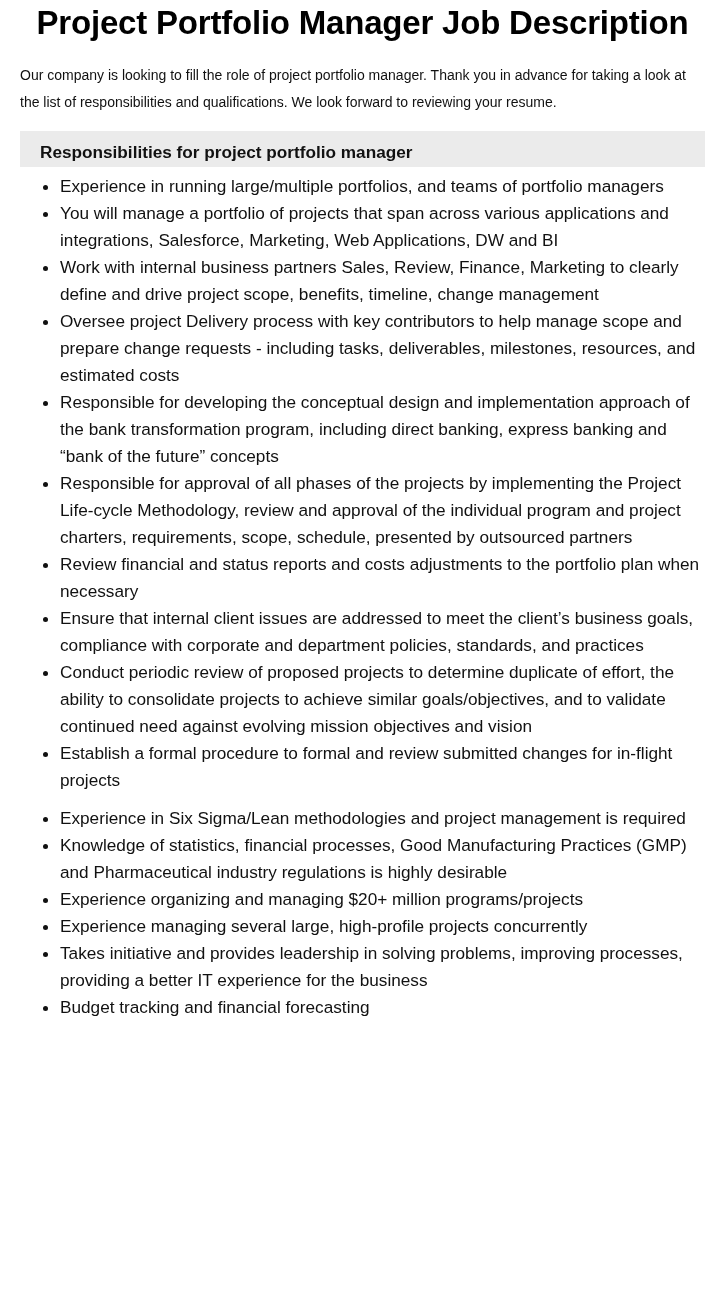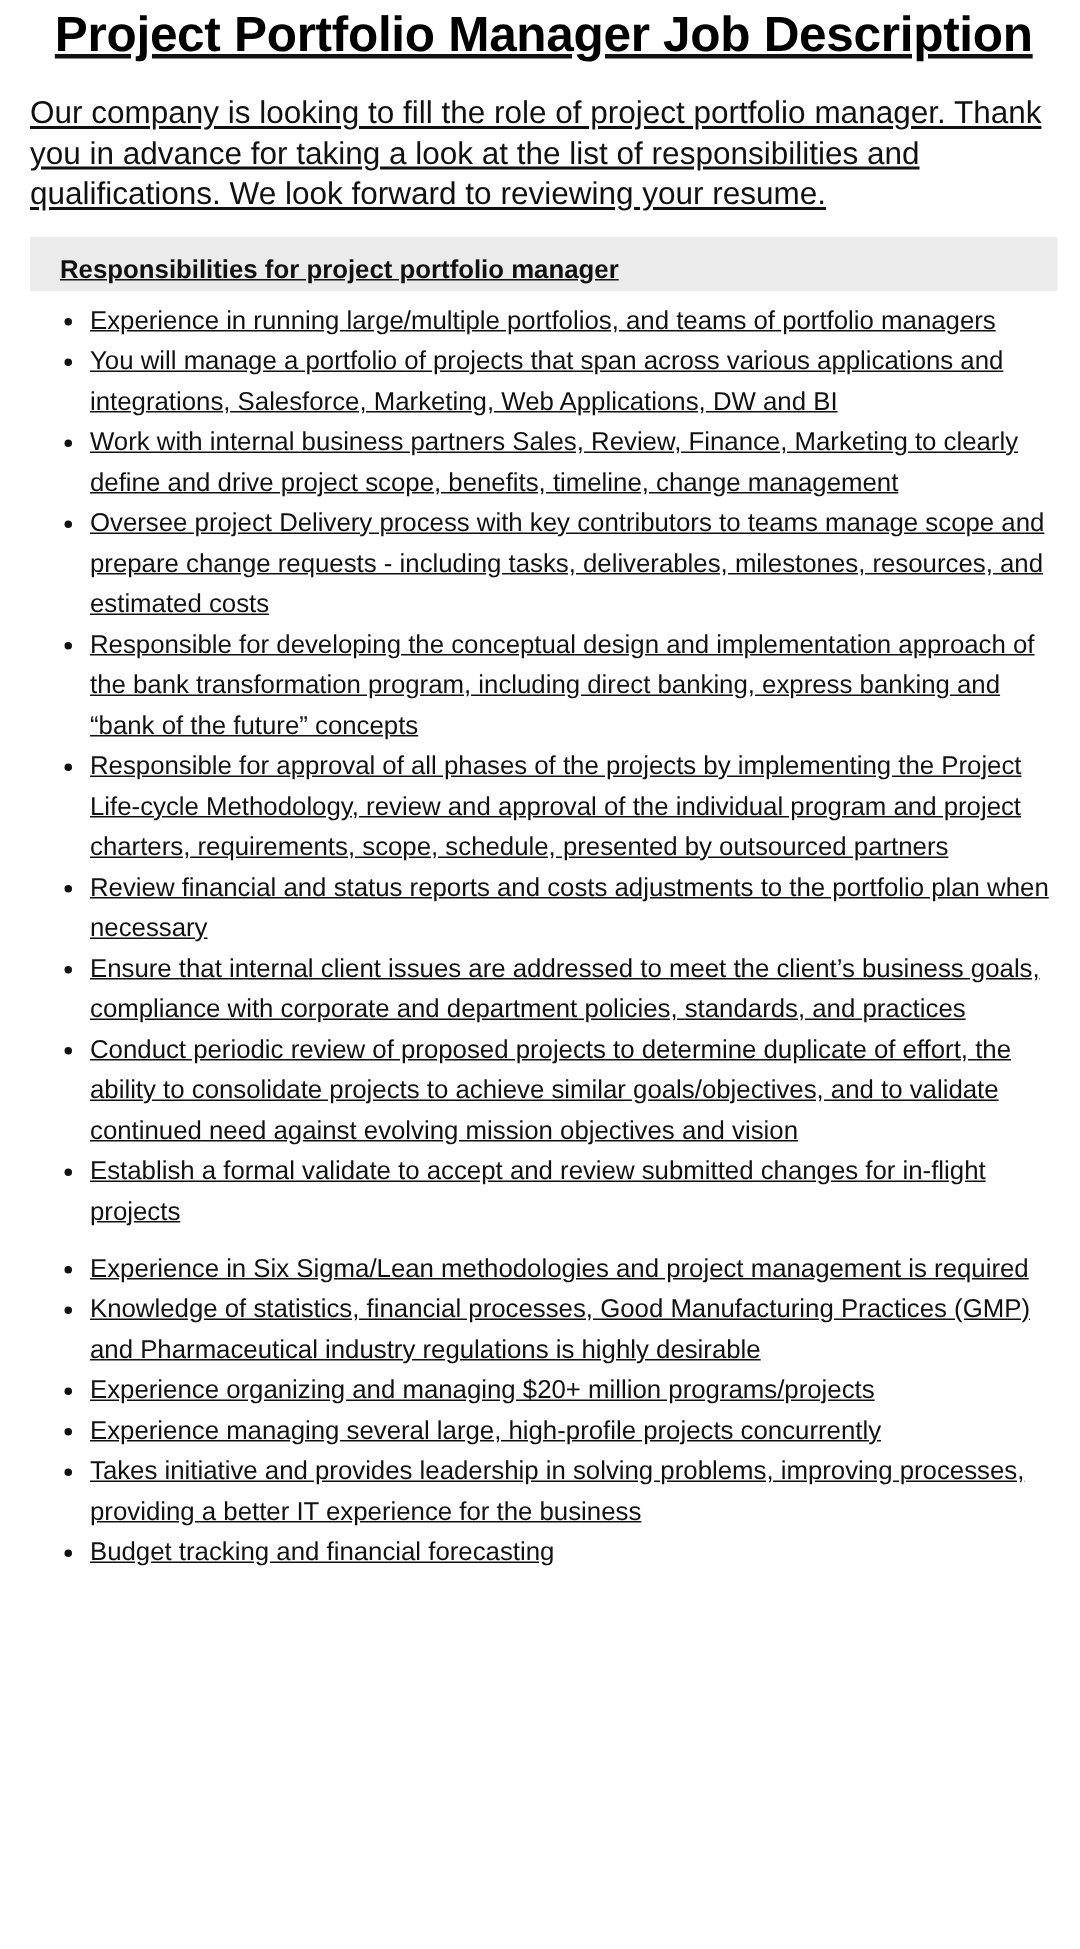--- a/index.html
+++ b/index.html
@@ -3,34 +3,34 @@
   <meta charset="utf-8">
   <style>
     html, body { margin: 0; padding: 0; background: #ffffff; }
     body {
       width: 720px;
       height: 1299px;
       overflow: hidden;
       font-family: "Liberation Sans", "DejaVu Sans", sans-serif;
       color: #111111;
     }
-    .page { padding: 0 15px 0 20px; text-decoration: underline; }
+    .page { padding: 0 15px 0 20px; }
     h1 {
       margin: 0;
       padding-top: 2px;
       font-size: 33px;
       font-weight: bold;
       text-align: center;
       line-height: 42px;
       letter-spacing: -0.2px;
       color: #000;
     }
     .intro {
       margin: 18px 0 0 0;
-      font-size: 21px;
+      font-size: 14px;
       line-height: 27px;
     }
     .section-header {
       margin-top: 15px;
       background: #ebebeb;
       height: 36px;
       line-height: 42px;
       padding-left: 20px;
       font-size: 17.2px;
       font-weight: bold;
@@ -52,27 +52,27 @@
 
 <div class="page">
   <h1>Project Portfolio Manager Job Description</h1>
   <p class="intro">Our company is looking to fill the role of project portfolio manager. Thank you in advance for taking a look at the list of responsibilities and qualifications. We look forward to reviewing your resume.</p>
 
   <div class="section-header">Responsibilities for project portfolio manager</div>
   <ul class="items">
     <li>Experience in running large/multiple portfolios, and teams of portfolio managers</li>
     <li>You will manage a portfolio of projects that span across various applications and integrations, Salesforce, Marketing, Web Applications, DW and BI</li>
     <li>Work with internal business partners Sales, Review, Finance, Marketing to clearly define and drive project scope, benefits, timeline, change management</li>
-    <li>Oversee project Delivery process with key contributors to teams manage scope and prepare change requests - including tasks, deliverables, milestones, resources, and estimated costs</li>
+    <li>Oversee project Delivery process with key contributors to help manage scope and prepare change requests - including tasks, deliverables, milestones, resources, and estimated costs</li>
     <li>Responsible for developing the conceptual design and implementation approach of the bank transformation program, including direct banking, express banking and “bank of the future” concepts</li>
     <li>Responsible for approval of all phases of the projects by implementing the Project Life-cycle Methodology, review and approval of the individual program and project charters, requirements, scope, schedule, presented by outsourced partners</li>
     <li>Review financial and status reports and costs adjustments to the portfolio plan when necessary</li>
     <li>Ensure that internal client issues are addressed to meet the client’s business goals, compliance with corporate and department policies, standards, and practices</li>
     <li>Conduct periodic review of proposed projects to determine duplicate of effort, the ability to consolidate projects to achieve similar goals/objectives, and to validate continued need against evolving mission objectives and vision</li>
-    <li>Establish a formal validate to accept and review submitted changes for in-flight projects</li>
+    <li>Establish a formal procedure to formal and review submitted changes for in-flight projects</li>
   </ul>
 
   <div class="section-gap"></div>
 
   <ul class="items">
     <li>Experience in Six Sigma/Lean methodologies and project management is required</li>
     <li>Knowledge of statistics, financial processes, Good Manufacturing Practices (GMP) and Pharmaceutical industry regulations is highly desirable</li>
     <li>Experience organizing and managing $20+ million programs/projects</li>
     <li>Experience managing several large, high-profile projects concurrently</li>
     <li>Takes initiative and provides leadership in solving problems, improving processes, providing a better IT experience for the business</li>

